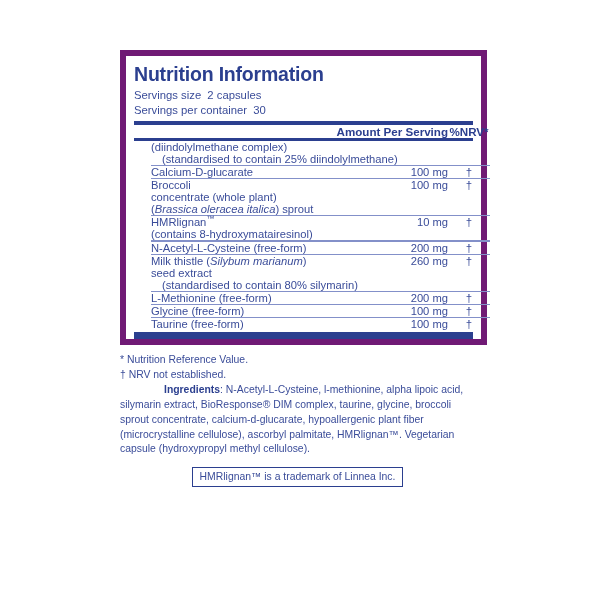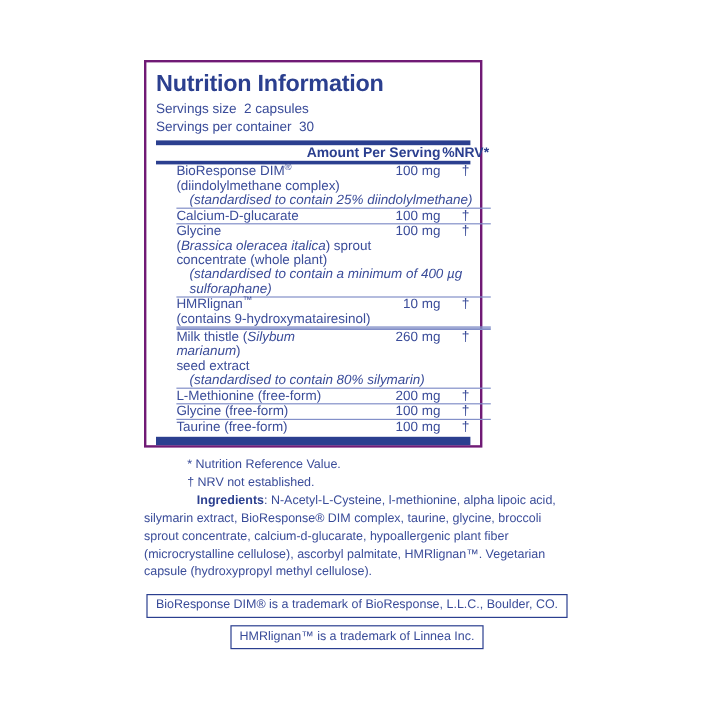--- a/index.html
+++ b/index.html
@@ -18,24 +18,24 @@
 
   .label-wrap {
     position: absolute;
     left: 120px;
     top: 50px;
     width: 355px;
   }
 
   
   .panel {
-    border: 2px solid #701a75;
+    border: 6px solid #701a75;
     padding: 6px 8px 0 8px;
     box-sizing: border-box;
-    width: 282px;
+    width: 367px;
   }
 
   .panel-title {
     font-size: 19.5px;
     font-weight: bold;
     letter-spacing: -0.2px;
     line-height: 1.15;
     margin: 1px 0 3px 0;
     color: #2b3f8f;
   }
@@ -75,21 +75,21 @@
   .col-nrv  { text-align: center; width: 42px; white-space: nowrap; }
 
   .hdr-row td {
     font-weight: bold;
     color: #2b3f8f;
     padding: 2px 0 3px 0;
     font-size: 11.6px;
   }
   .hdr-row .col-amt { text-align: right; }
   .hdr-row .col-nrv { text-align: center; }
-  .sub-indent { padding-left: 11px !important; display: block; font-style: italic; }
+  .sub-indent { padding-left: 11px !important; display: block; }
 
   .sep-row td { padding: 0; }
   .sep-row .sep { height: 1px; background: #8390c9; }
 
   i { font-style: italic; }
   sup.reg { font-size: 8px; vertical-align: super; line-height: 0; }
   sup.tm  { font-size: 8px; vertical-align: super; line-height: 0; }
 
   .dagger { font-size: 11.5px; }
 
@@ -101,21 +101,21 @@
   }
 
   
   .footnotes {
     margin-top: 8px;
     font-size: 10.4px;
     line-height: 1.42;
     color: #3a4c99;
     width: 352px;
   }
-  .footnotes .fn { white-space: nowrap; margin-left: 36px; }
+  .footnotes .fn { white-space: nowrap; }
   .ingredients {
     margin-top: 1px;
     font-size: 10.4px;
     line-height: 1.42;
     text-align: left;
   }
   .ingredients b { font-weight: bold; color: #2b3f8f; padding-left: 44px; }
 
   
   .tm-boxes {
@@ -161,25 +161,20 @@
           <td class="col-amt">Amount Per Serving</td>
           <td class="col-nrv">%NRV*</td>
         </tr>
       </tbody>
     </table>
 
     <div class="rule-med"></div>
 
     <table class="nutri">
       <tbody id="rows-body">
-          <tr class="main-line">
-            <td class="col-name">BioResponse DIM<sup class="reg">®</sup></td>
-            <td class="col-amt">100 mg</td>
-            <td class="col-nrv dagger">†</td>
-          </tr>
           <tr class="sub-line">
             <td class="col-name" colspan="3"><span>(diindolylmethane complex)</span></td>
           </tr>
           <tr class="sub-line">
             <td class="col-name" colspan="3">
               <span class="sub-indent">(standardised to contain 25% diindolylmethane)</span>
             </td>
           </tr>
           <tr class="pad-bottom">
             <td colspan="3"></td>
@@ -196,66 +191,66 @@
           </tr>
           <tr class="pad-bottom">
             <td colspan="3"></td>
           </tr>
           <tr class="sep-row">
             <td colspan="3">
               <div class="sep"></div>
             </td>
           </tr>
           <tr class="main-line">
-            <td class="col-name">Glycine</td>
+            <td class="col-name">Broccoli</td>
             <td class="col-amt">100 mg</td>
             <td class="col-nrv dagger">†</td>
           </tr>
           <tr class="sub-line">
+            <td class="col-name" colspan="3"><span>concentrate (whole plant)</span></td>
+          </tr>
+          <tr class="sub-line">
             <td class="col-name" colspan="3"><span>(<i>Brassica oleracea italica</i>) sprout</span></td>
-          </tr>
-          <tr class="sub-line">
-            <td class="col-name" colspan="3"><span>concentrate (whole plant)</span></td>
-          </tr>
-          <tr class="sub-line">
-            <td class="col-name" colspan="3">
-              <span class="sub-indent">(standardised to contain a minimum of 400 µg sulforaphane)</span>
-            </td>
           </tr>
           <tr class="pad-bottom">
             <td colspan="3"></td>
           </tr>
           <tr class="sep-row">
             <td colspan="3">
               <div class="sep"></div>
             </td>
           </tr>
           <tr class="main-line">
             <td class="col-name">HMRlignan<sup class="tm">™</sup></td>
             <td class="col-amt">10 mg</td>
             <td class="col-nrv dagger">†</td>
           </tr>
           <tr class="sub-line">
-            <td class="col-name" colspan="3"><span>(contains 9-hydroxymatairesinol)</span></td>
-          </tr>
-          <tr class="pad-bottom">
-            <td colspan="3"></td>
-          </tr>
-          <tr class="sep-row">
-            <td colspan="3">
-              <div class="sep"></div>
-            </td>
-          </tr>
-          <tr class="pad-bottom">
-            <td colspan="3"></td>
-          </tr>
-          <tr class="sep-row">
-            <td colspan="3">
-              <div class="sep"></div>
-            </td>
+            <td class="col-name" colspan="3"><span>(contains 8-hydroxymatairesinol)</span></td>
+          </tr>
+          <tr class="pad-bottom">
+            <td colspan="3"></td>
+          </tr>
+          <tr class="sep-row">
+            <td colspan="3">
+              <div class="sep"></div>
+            </td>
+          </tr>
+          <tr class="pad-bottom">
+            <td colspan="3"></td>
+          </tr>
+          <tr class="sep-row">
+            <td colspan="3">
+              <div class="sep"></div>
+            </td>
+          </tr>
+          <tr class="main-line">
+            <td class="col-name">N-Acetyl-L-Cysteine (free-form)</td>
+            <td class="col-amt">200 mg</td>
+            <td class="col-nrv dagger">†</td>
           </tr>
           <tr class="pad-bottom">
             <td colspan="3"></td>
           </tr>
           <tr class="sep-row">
             <td colspan="3">
               <div class="sep"></div>
             </td>
           </tr>
           <tr class="main-line">
@@ -321,17 +316,16 @@
 
   <div class="footnotes">
     <div class="fn">* Nutrition Reference Value.</div>
     <div class="fn">† NRV not established.</div>
     <div class="ingredients">
       <b>Ingredients</b><span>: N-Acetyl-L-Cysteine, l-methionine, alpha lipoic acid, silymarin extract, BioResponse® DIM complex, taurine, glycine, broccoli sprout concentrate, calcium-d-glucarate, hypoallergenic plant fiber (microcrystalline cellulose), ascorbyl palmitate, HMRlignan™. Vegetarian capsule (hydroxypropyl methyl cellulose).</span>
     </div>
   </div>
 
   <div class="tm-boxes">
-    <div class="tm-box">BioResponse DIM® is a trademark of BioResponse, L.L.C., Boulder, CO.</div>
     <div class="tm-box">HMRlignan™ is a trademark of Linnea Inc.</div>
   </div>
 
 </div>
 
 </body></html>

